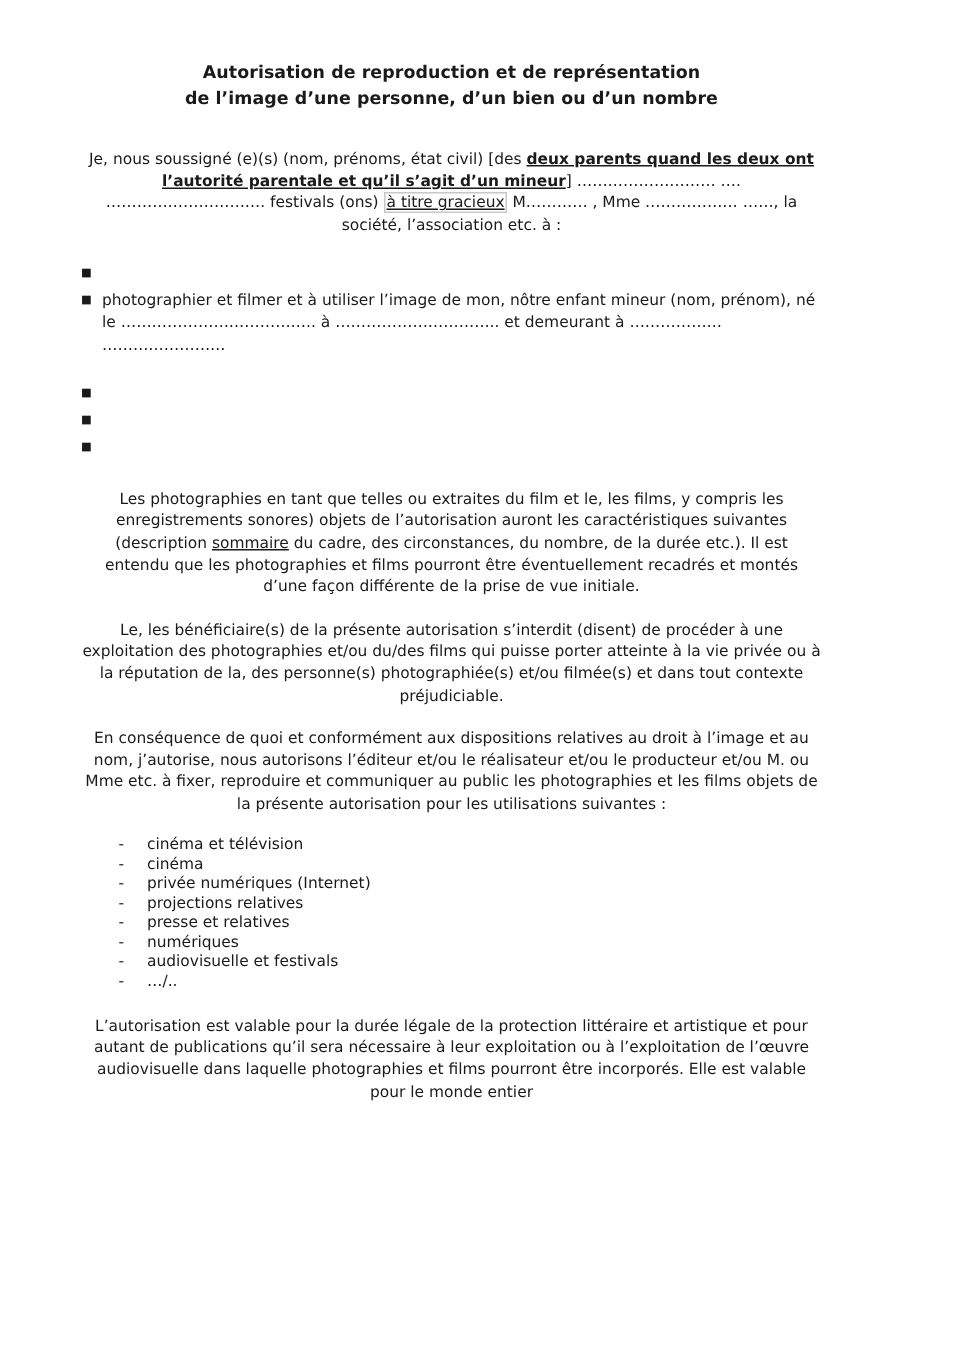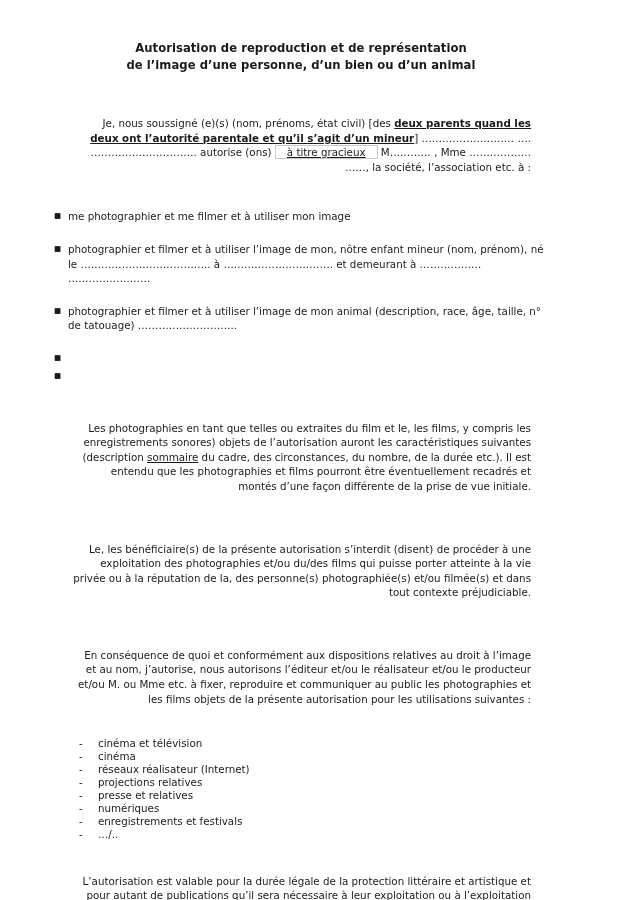--- a/index.html
+++ b/index.html
@@ -31,38 +31,38 @@
     font-size: 11.6px;
     line-height: 16.5px;
     margin: 0 0 0 0;
     letter-spacing: 0.05px;
   }
   .doc-title .line2 { display: block; }
 
   .para {
     font-size: 10.3px;
     line-height: 14.6px;
-    margin: 17px;
-    text-align: right;
+    margin: 0;
+    text-align: center;
   }
   .spacer-14 { height: 14px; }
   .spacer-16 { height: 16px; }
   .spacer-18 { height: 18px; }
   .spacer-20 { height: 20px; }
   .spacer-26 { height: 26px; }
   .spacer-44 { height: 44px; }
 
   .b-u {
     font-weight: bold;
     text-decoration: underline;
   }
   .u { text-decoration: underline; }
   .boxed {
     border: 1px solid #c8c8c8;
-    padding: 0 11px;
+    padding: 0 1px;
     text-decoration: underline;
   }
 
   .bullet-row {
     font-size: 10.3px;
     line-height: 14.6px;
     position: relative;
     padding-left: 14px;
   }
   .bullet-row .sq {
@@ -92,46 +92,44 @@
   }
 </style>
 </head>
 <body>
 
 <div class="page">
   <div class="content">
 
     <div class="doc-title">
       <span>Autorisation de reproduction et de représentation</span>
-      <span class="line2">de l’image d’une personne, d’un bien ou d’un animal</span>
+      <span class="line2">de l’image d’une personne, d’un bien ou d’un nombre</span>
     </div>
 
     <div class="spacer-26"></div>
 
-    <p class="para"><span>Je, nous soussigné (e)(s) (nom, prénoms, état civil) [des </span><span class="b-u">deux parents quand les deux ont l’autorité parentale et qu’il s’agit d’un mineur</span><span>] ……………………… ….</span><br><span>…………………………. autorise (ons) </span><span class="boxed">à titre gracieux</span><span> M………… , Mme ……………… ……, la société, l’association etc. à :</span></p>
-
-    <div class="spacer-18"></div>
-
-    <div class="bullet-row">
-      <span class="sq">■</span>
-      <span>me photographier et me filmer et à utiliser mon image</span>
+    <p class="para"><span>Je, nous soussigné (e)(s) (nom, prénoms, état civil) [des </span><span class="b-u">deux parents quand les deux ont l’autorité parentale et qu’il s’agit d’un mineur</span><span>] ……………………… ….</span><br><span>…………………………. festivals (ons) </span><span class="boxed">à titre gracieux</span><span> M………… , Mme ……………… ……, la société, l’association etc. à :</span></p>
+
+    <div class="spacer-18"></div>
+
+    <div class="bullet-row">
+      <span class="sq">■</span>
     </div>
 
     <div class="spacer-18"></div>
 
     <div class="bullet-row">
       <span class="sq">■</span>
       <span>photographier et filmer et à utiliser l’image de mon, nôtre enfant mineur (nom, prénom), né le ……………………………….. à ………………………….. et demeurant à ……………… ……………………</span>
     </div>
 
     <div class="spacer-18"></div>
 
     <div class="bullet-row">
       <span class="sq">■</span>
-      <span>photographier et filmer et à utiliser l’image de mon animal (description, race, âge, taille, n° de tatouage) ………………………..</span>
     </div>
 
     <div class="spacer-18"></div>
 
     <div class="bullet-row">
       <span class="sq">■</span>
     </div>
 
     <div class="spacer-18"></div>
 
@@ -158,37 +156,37 @@
       <div class="dash-item">
         <span class="dash">-</span>
         <span>cinéma et télévision</span>
       </div>
       <div class="dash-item">
         <span class="dash">-</span>
         <span>cinéma</span>
       </div>
       <div class="dash-item">
         <span class="dash">-</span>
-        <span>réseaux réalisateur (Internet)</span>
+        <span>privée numériques (Internet)</span>
       </div>
       <div class="dash-item">
         <span class="dash">-</span>
         <span>projections relatives</span>
       </div>
       <div class="dash-item">
         <span class="dash">-</span>
         <span>presse et relatives</span>
       </div>
       <div class="dash-item">
         <span class="dash">-</span>
         <span>numériques</span>
       </div>
       <div class="dash-item">
         <span class="dash">-</span>
-        <span>enregistrements et festivals</span>
+        <span>audiovisuelle et festivals</span>
       </div>
       <div class="dash-item">
         <span class="dash">-</span>
         <span>…/..</span>
       </div>
     </div>
 
     <div class="spacer-16"></div>
 
     <p class="para">L’autorisation est valable pour la durée légale de la protection littéraire et artistique et pour autant de publications qu’il sera nécessaire à leur exploitation ou à l’exploitation de l’œuvre audiovisuelle dans laquelle photographies et films pourront être incorporés. Elle est valable pour le monde entier</p>

